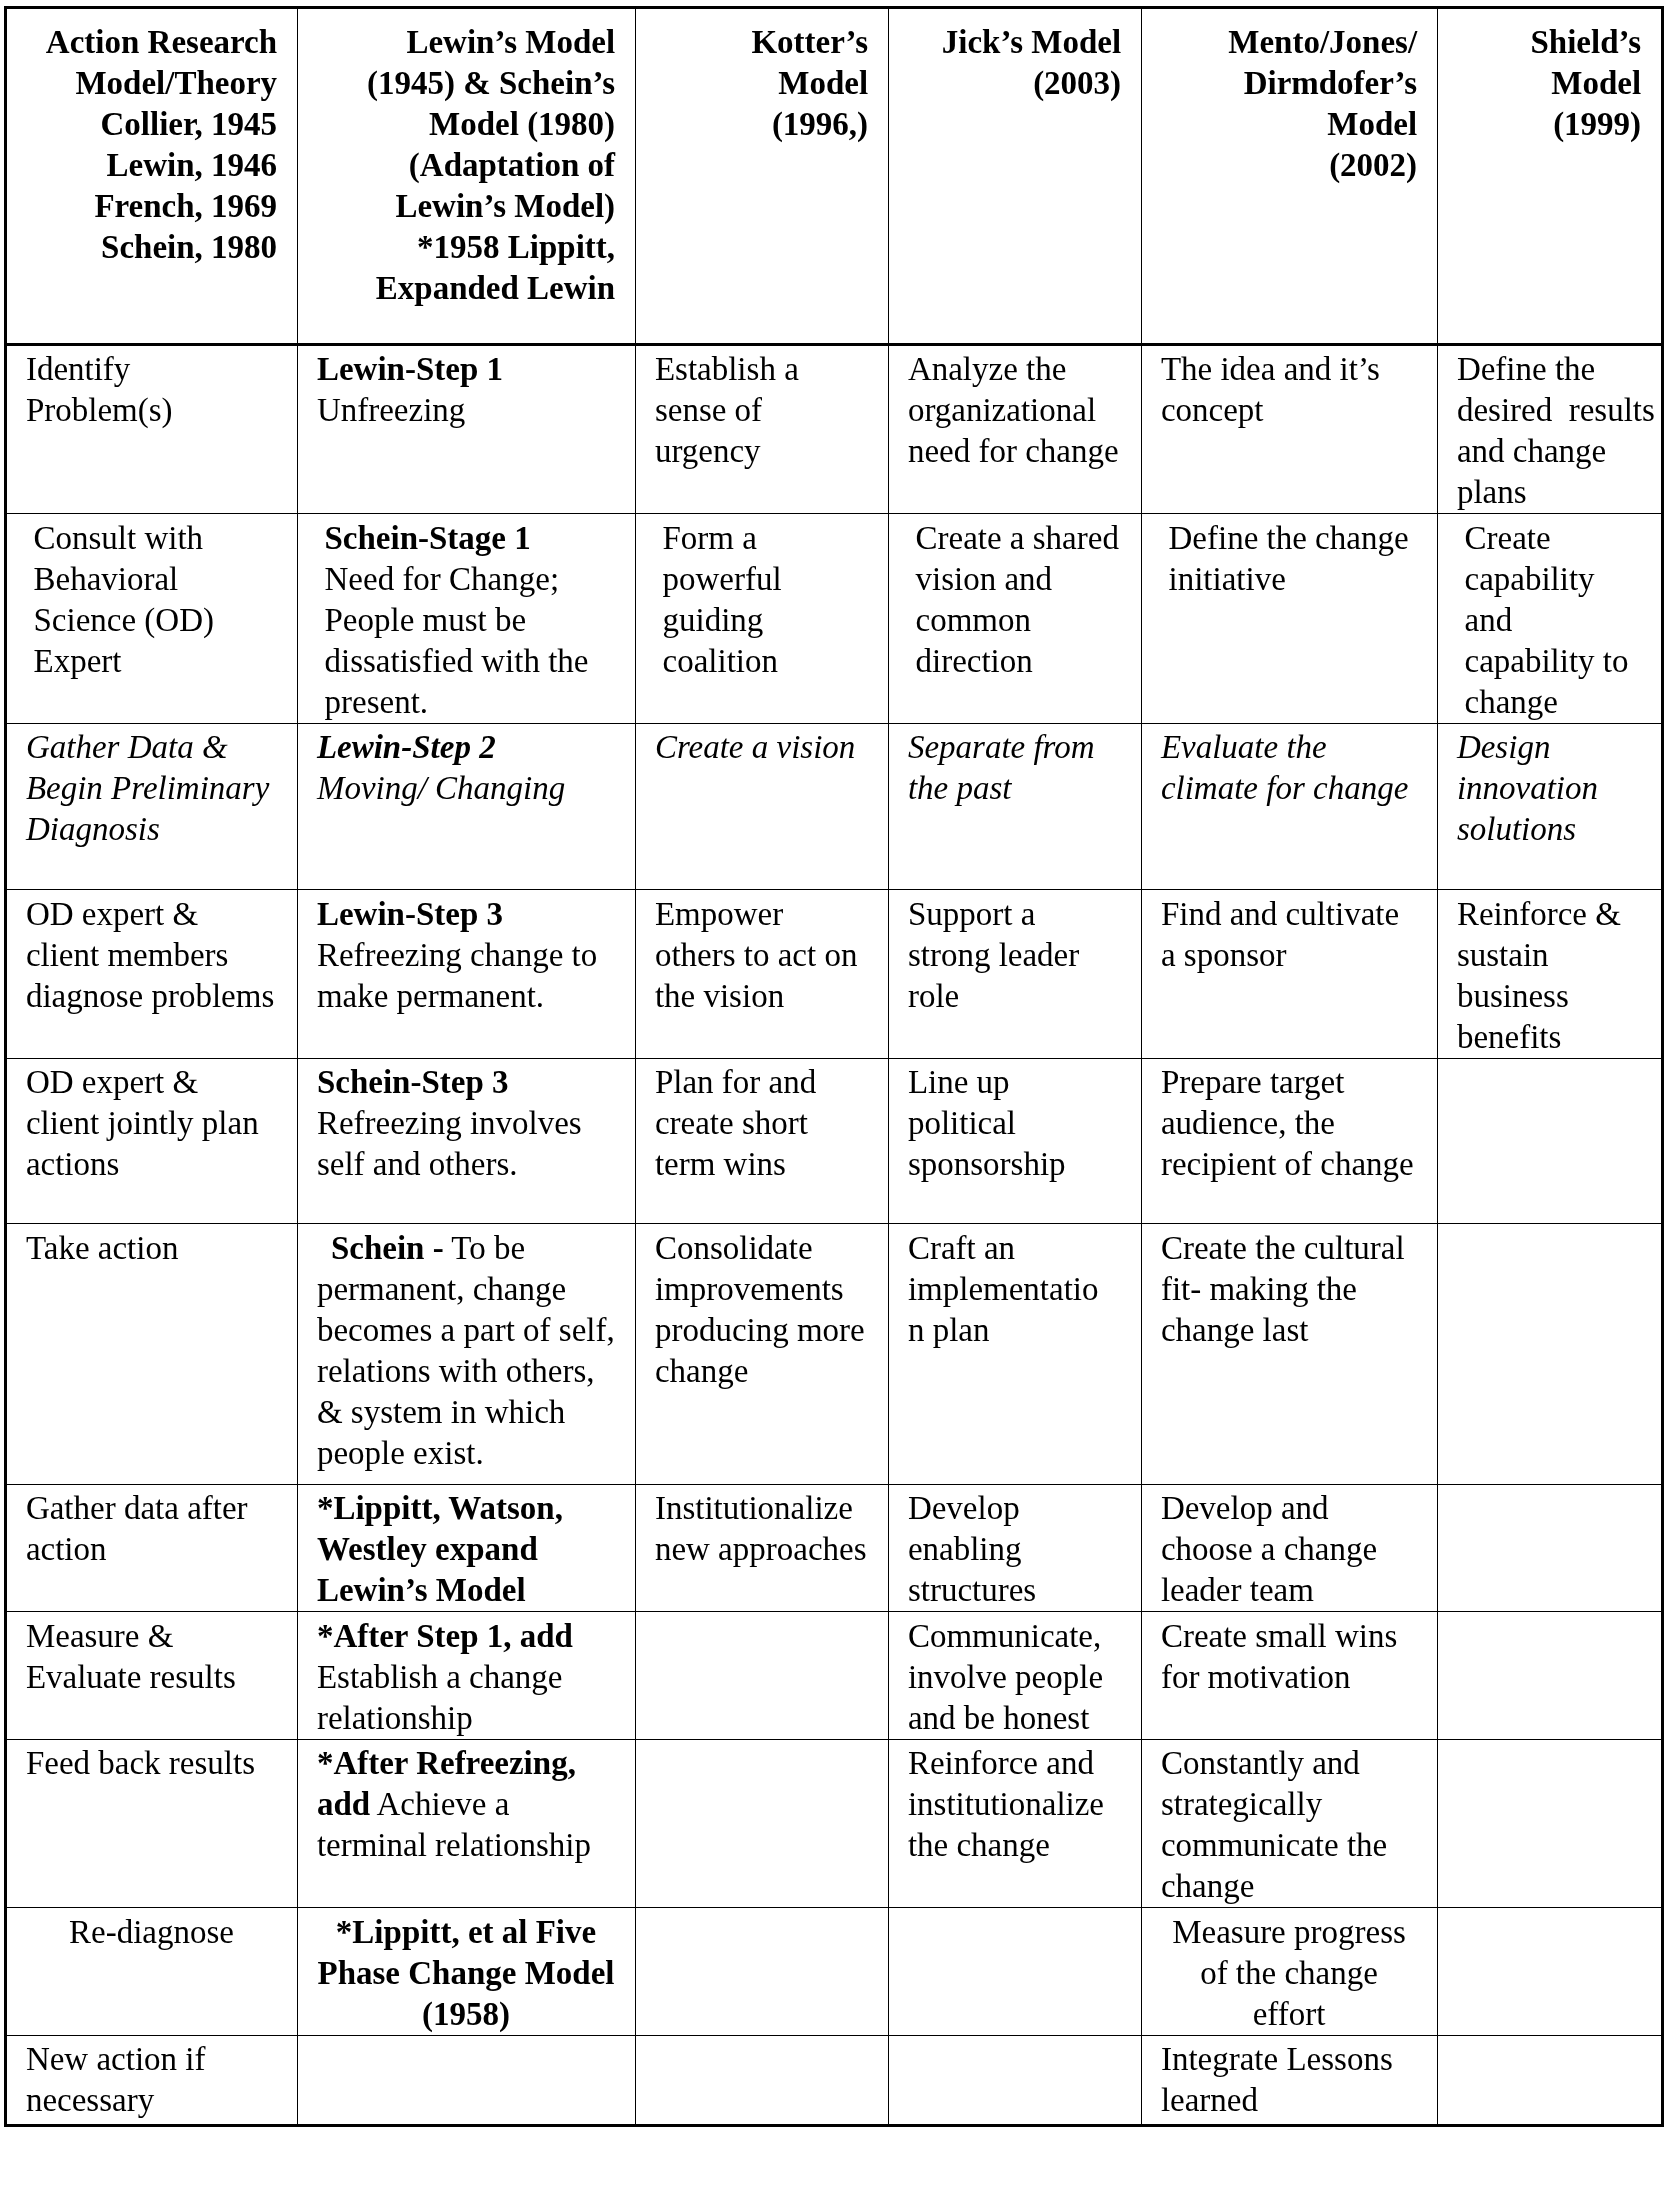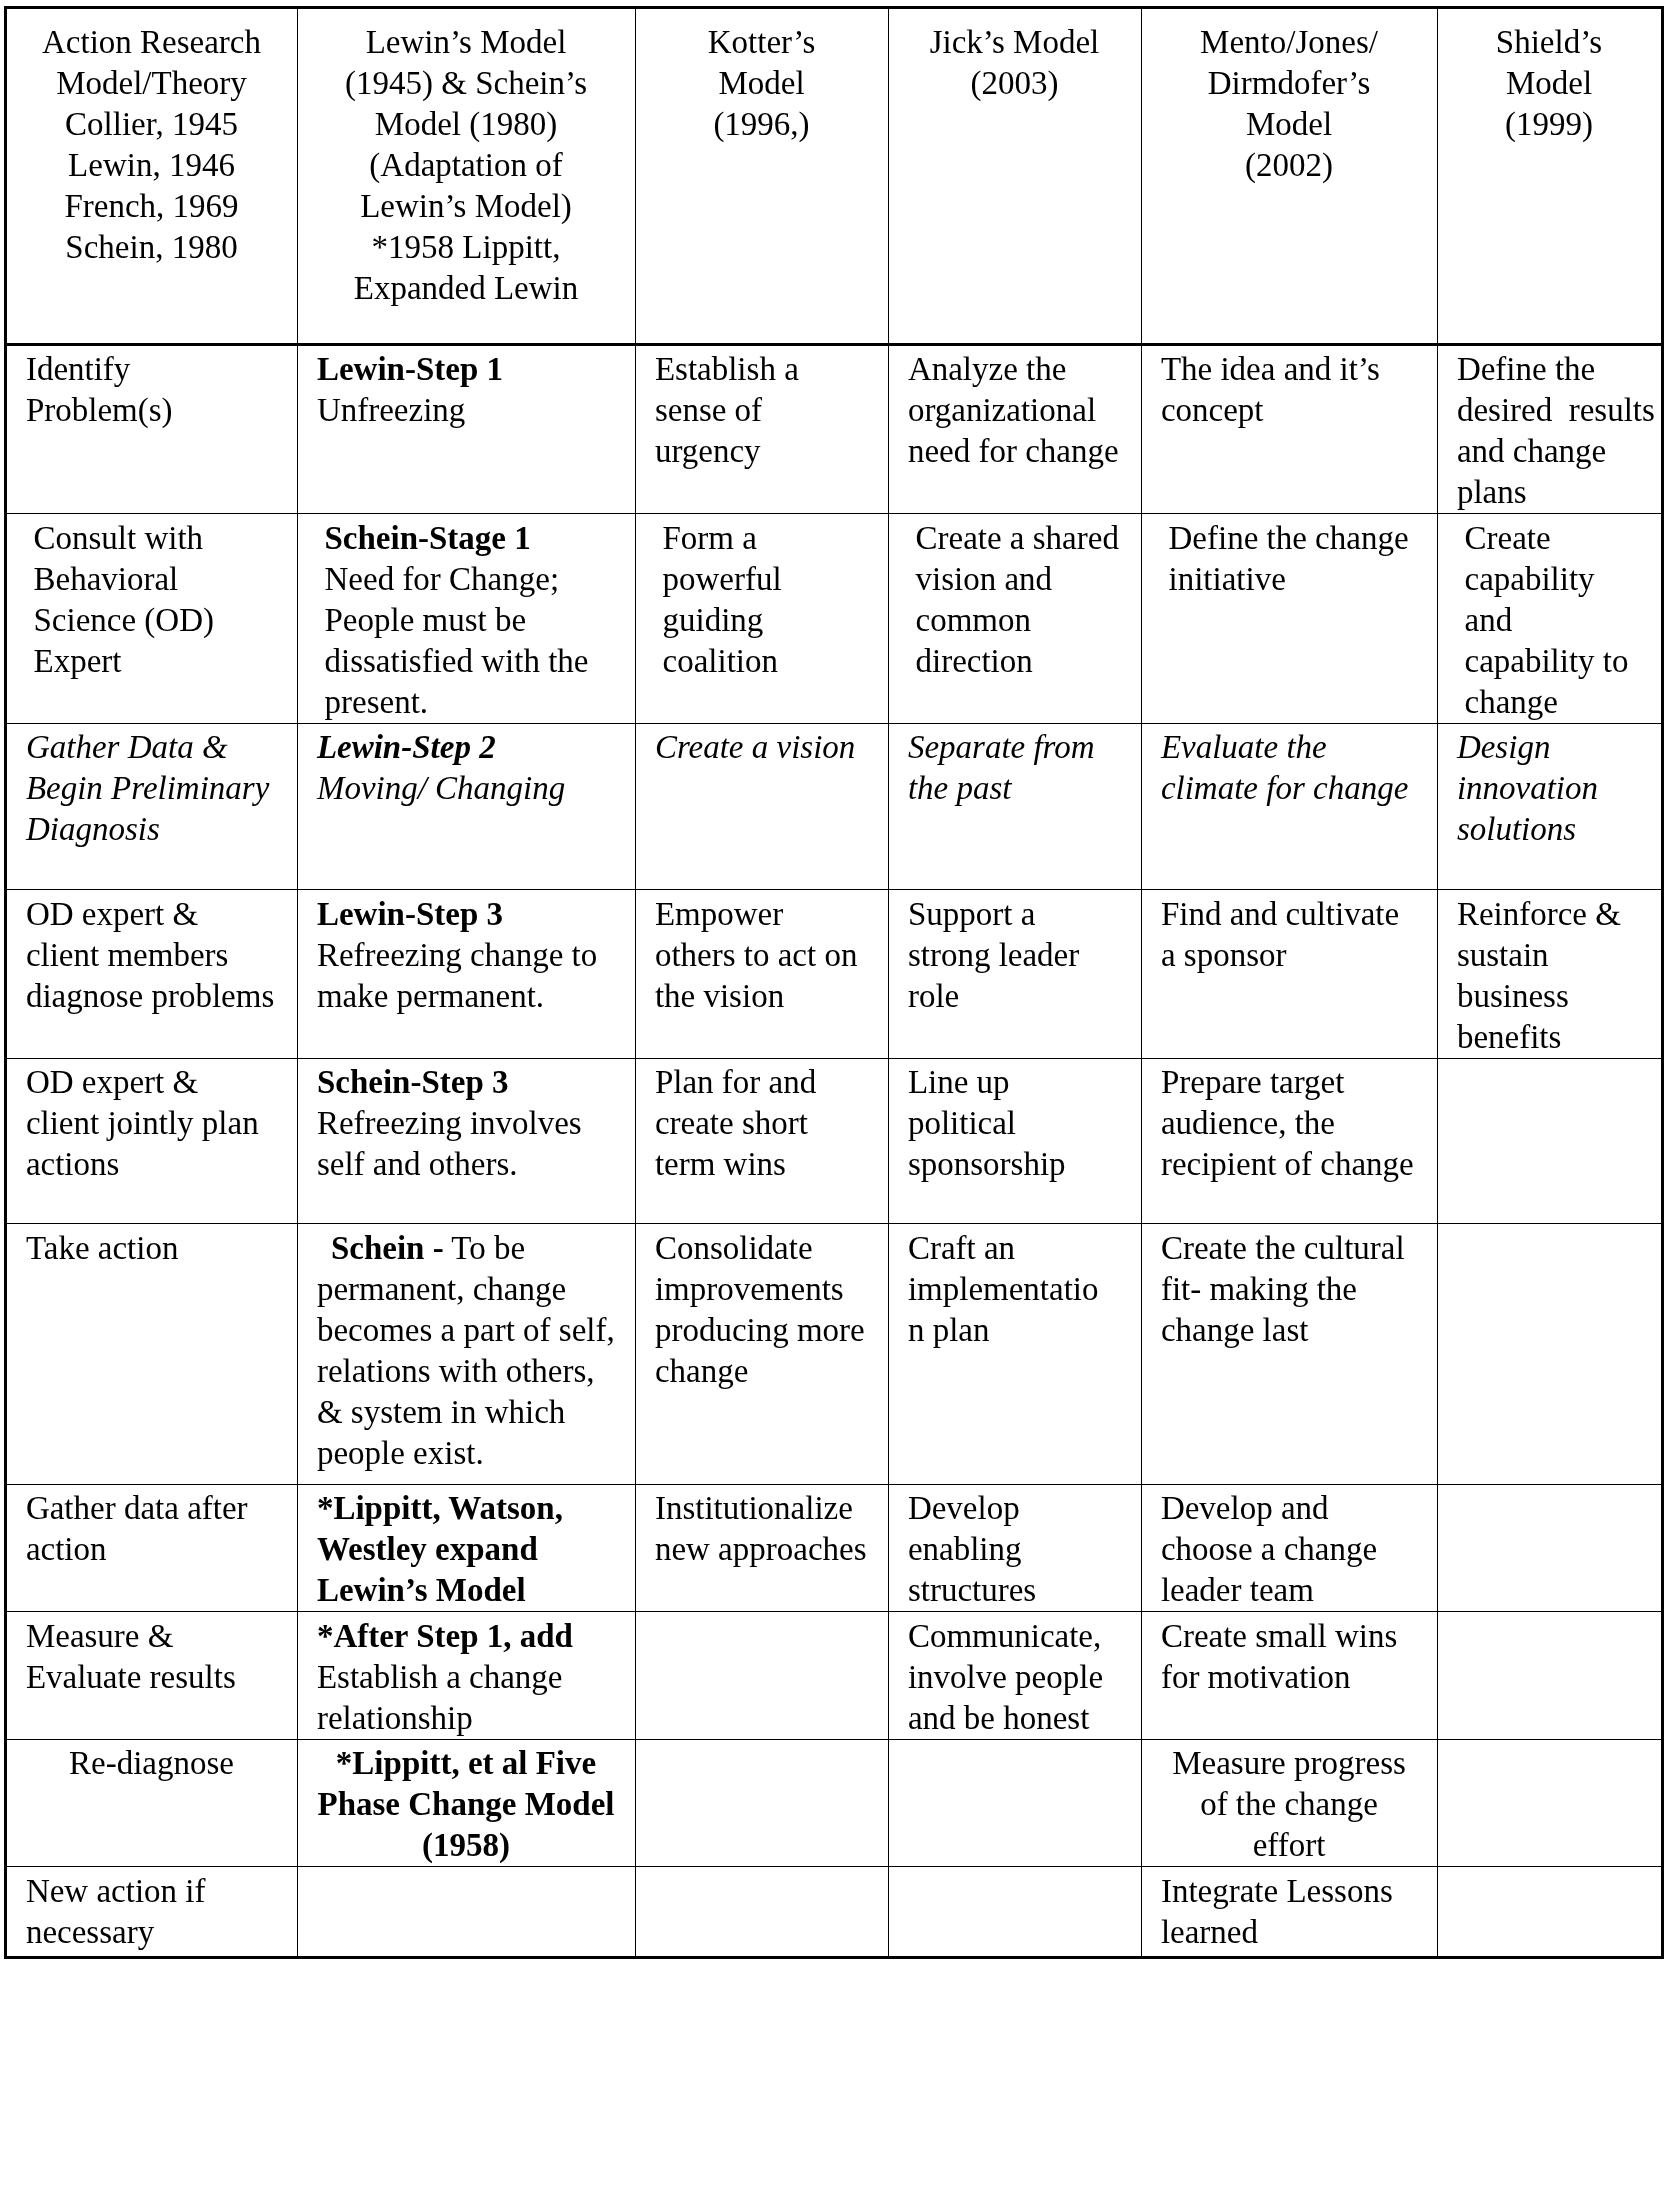--- a/index.html
+++ b/index.html
@@ -19,22 +19,22 @@
     padding: 3.5px 19.4px 0 19.4px;
     font-size: 33px;
     line-height: 41px;
     font-weight: normal;
     text-align: left;
     overflow: hidden;
     white-space: normal;
     word-wrap: break-word;
   }
   table.models thead th {
-    font-weight: normal;
-    text-align: center;
+    font-weight: bold;
+    text-align: right;
     padding-top: 12.4px;
     border-bottom: 3.5px solid #000;
     height: 321px;
   }
   .hdr-line { display: block; }
   .b { font-weight: bold; }
   .indent { padding-left: 14px; }
   .c0 { width: 292px; }
   .c1 { width: 338px; }
   .c2 { width: 253px; }
@@ -167,20 +167,28 @@
       <td class="col5"></td>
     </tr>
     <tr class="r8">
       <td>Measure &amp; Evaluate results</td>
       <td><span class="b">*After Step 1, add</span><br><span>Establish a change relationship</span></td>
       <td></td>
       <td>Communicate, involve people and be honest</td>
       <td>Create small wins for motivation</td>
       <td class="col5"></td>
     </tr>
+    <tr class="r9">
+      <td>Feed back results</td>
+      <td><span class="b">*After Refreezing, add</span><span> Achieve a terminal relationship</span></td>
+      <td></td>
+      <td>Reinforce and institutionalize the change</td>
+      <td>Constantly and strategically communicate the change</td>
+      <td class="col5"></td>
+    </tr>
     <tr class="r10">
       <td>Re-diagnose</td>
       <td><span class="b">*Lippitt, et al Five Phase Change Model (1958)</span><span></span></td>
       <td></td>
       <td></td>
       <td>Measure progress of the change effort</td>
       <td class="col5"></td>
     </tr>
     <tr class="r11">
       <td>New action if necessary</td>

